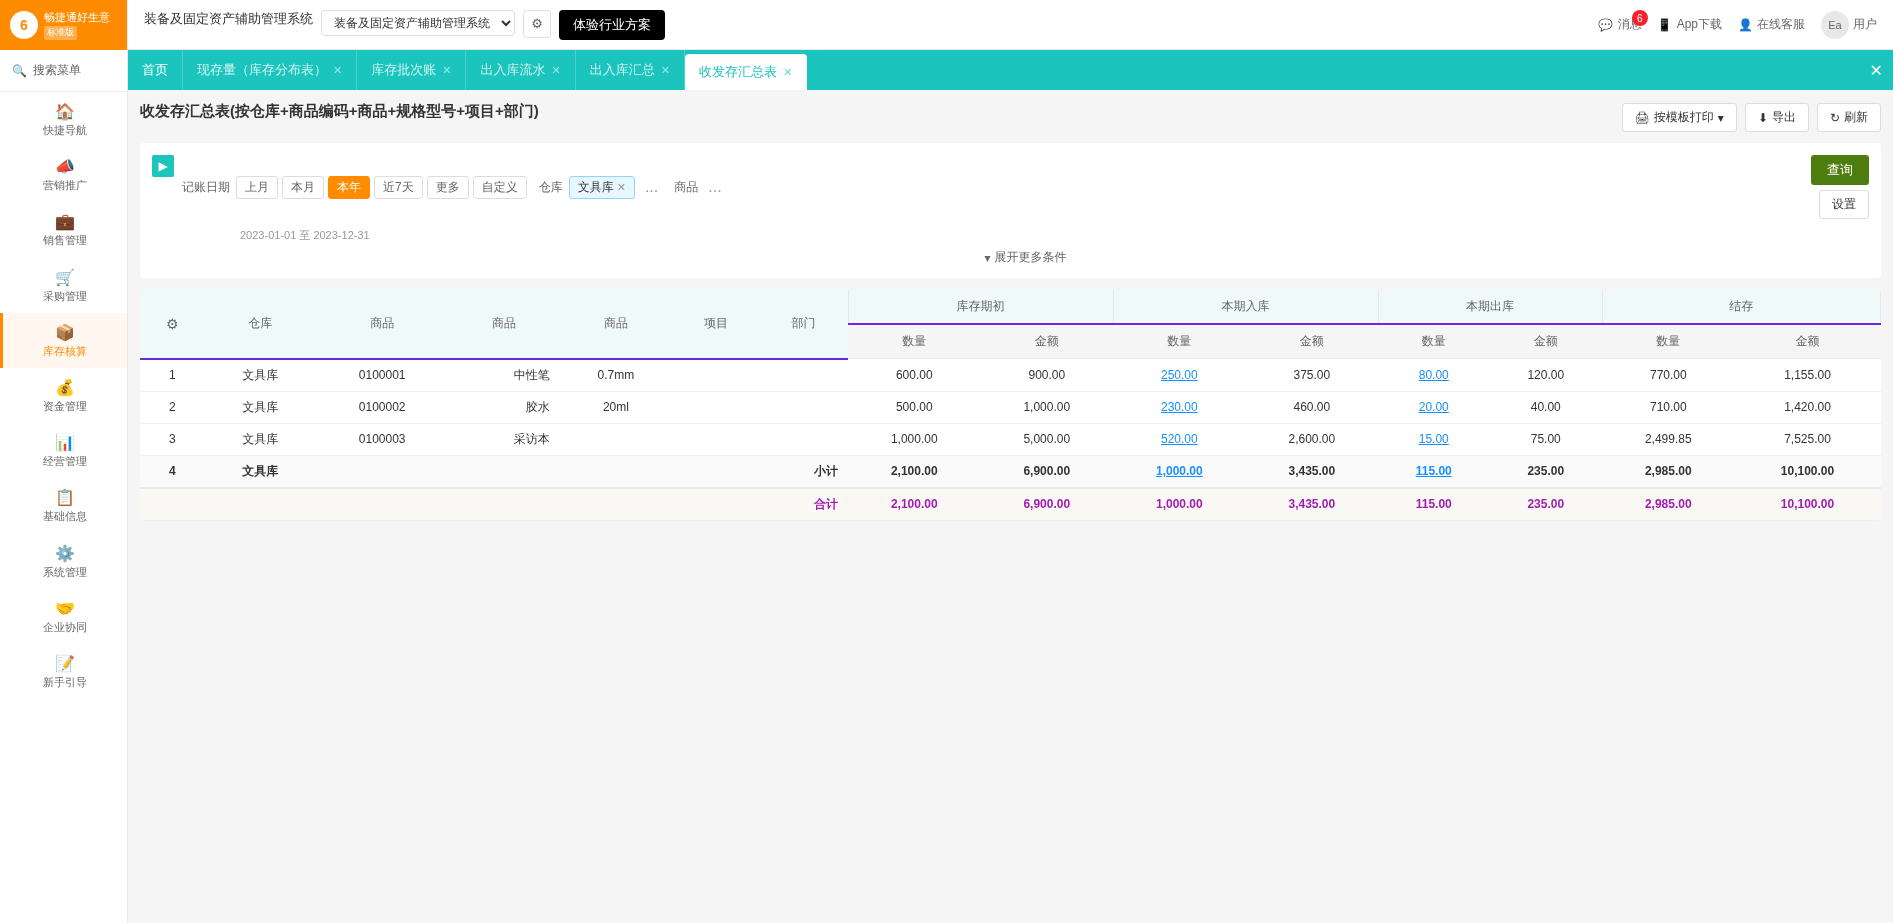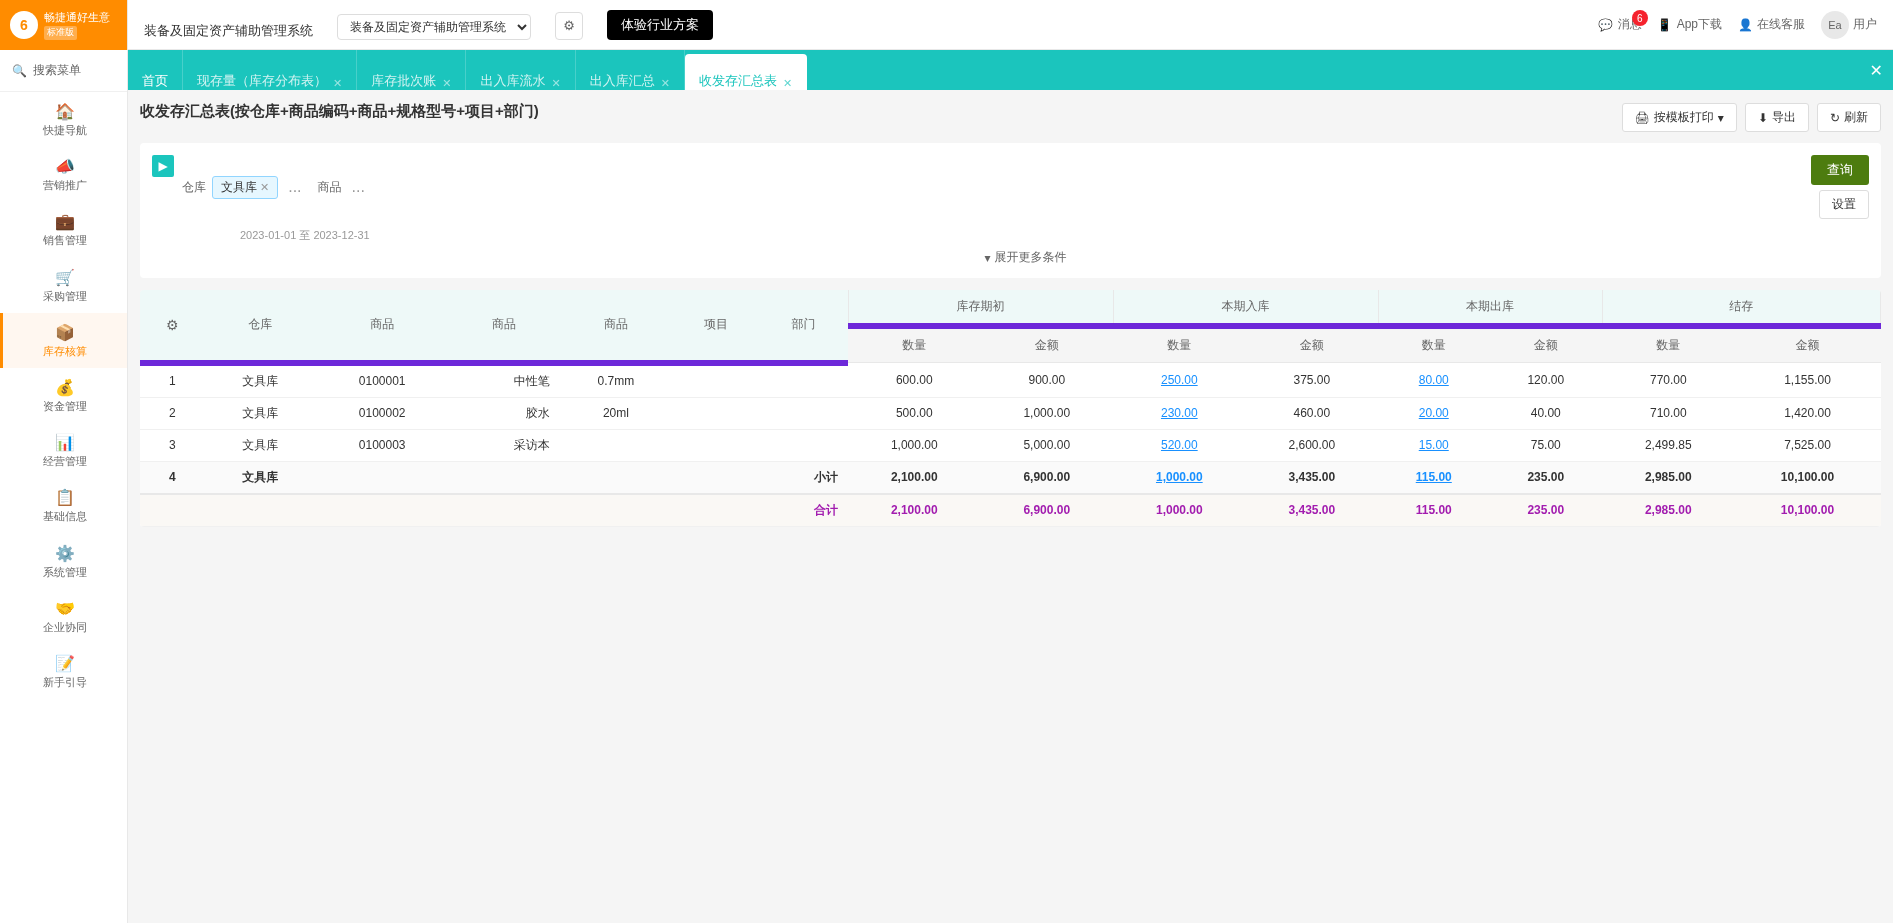--- a/index.html
+++ b/index.html
@@ -17,33 +17,33 @@
     .sidebar-item { display: flex; flex-direction: column; align-items: center; padding: 10px 6px; cursor: pointer; color: #666; font-size: 11px; gap: 3px; border-left: 3px solid transparent; }
     .sidebar-item.active { background: #fff7f0; color: #ff8c00; border-left-color: #ff8c00; }
     .sidebar-item-icon { font-size: 16px; }
     .sidebar-item-label { text-align: center; line-height: 1.2; }
 
     
     .main { flex: 1; display: flex; flex-direction: column; overflow: hidden; }
 
     
     .topbar { height: 50px; background: #fff; border-bottom: 1px solid #e8e8e8; display: flex; align-items: center; justify-content: space-between; padding: 0 16px; flex-shrink: 0; }
-    .topbar-left { display: flex; align-items: flex-end; gap: 24px; }
+    .topbar-left { display: flex; align-items: flex-start; gap: 8px; }
     .topbar-title { color: #333; font-size: 13px; }
     .topbar-select { border: 1px solid #ddd; border-radius: 4px; padding: 4px 8px; font-size: 12px; color: #333; background: #fff; cursor: pointer; }
     .topbar-settings { width: 28px; height: 28px; border: 1px solid #ddd; border-radius: 4px; display: flex; align-items: center; justify-content: center; cursor: pointer; color: #666; }
     .topbar-trial-btn { background: #000000; color: #fff; border: none; border-radius: 4px; padding: 6px 14px; font-size: 13px; cursor: pointer; }
     .topbar-right { display: flex; align-items: center; gap: 16px; color: #666; font-size: 12px; }
     .topbar-right-item { display: flex; align-items: center; gap: 4px; cursor: pointer; position: relative; }
     .badge { background: #f5222d; color: #fff; border-radius: 50%; width: 16px; height: 16px; font-size: 10px; display: flex; align-items: center; justify-content: center; position: absolute; top: -6px; right: -6px; }
     .user-avatar { width: 28px; height: 28px; background: #e8e8e8; border-radius: 50%; display: flex; align-items: center; justify-content: center; font-size: 11px; color: #666; }
 
     
     .tabbar { height: 40px; background: #1bc5bd; display: flex; align-items: center; padding: 0; flex-shrink: 0; position: relative; }
-    .tab { height: 40px; display: flex; align-items: flex-end; padding: 0 14px; font-size: 13px; cursor: pointer; color: rgba(255,255,255,0.8); gap: 6px; border-right: 1px solid rgba(255,255,255,0.2); white-space: nowrap; }
+    .tab { height: 40px; display: flex; align-items: center; padding: 0 14px; font-size: 13px; cursor: pointer; color: rgba(255,255,255,0.8); gap: 6px; border-right: 1px solid rgba(255,255,255,0.2); white-space: nowrap; }
     .tab.active { background: #fff; color: #1bc5bd; border-radius: 4px 4px 0 0; margin-top: 4px; height: 36px; }
     .tab-close { font-size: 11px; opacity: 0.7; cursor: pointer; }
     .tab-main { color: #fff; font-weight: normal; }
     .tabbar-close-all { position: absolute; right: 0; color: #fff; padding: 0 10px; cursor: pointer; font-size: 16px; }
 
     
     .page { flex: 1; background: #f5f5f5; overflow-y: auto; padding: 12px; }
     .page-title { font-size: 15px; color: #333; margin-bottom: 12px; }
 
     
@@ -70,21 +70,21 @@
     .link-text { color: #1890ff; text-decoration: underline; cursor: pointer; }
     .settings-icon { color: #666; font-size: 14px; cursor: pointer; }
 
     
     .table-footer { background: #faf8f5; border-top: 2px solid #e8e8e8; }
     .table-footer td { font-weight: bold; color: #a21caf; }
     .action-btn { border: 1px solid #ddd; background: #fff; border-radius: 3px; padding: 5px 12px; font-size: 12px; cursor: pointer; color: #333; display: flex; align-items: center; gap: 4px; }
     .query-btn { background: #4d7c0f; border: none; color: #fff; border-radius: 3px; padding: 6px 16px; font-size: 13px; cursor: pointer; }
     .settings-btn { border: 1px solid #ddd; background: #fff; border-radius: 3px; padding: 5px 12px; font-size: 12px; cursor: pointer; color: #333; }
     .group-header { border-left: 1px solid #e8e8e8; border-right: 1px solid #e8e8e8; }
-    thead .group-row th { background: #eef9f8; border-bottom: 6px solid #6d28d9; }
+    thead .group-row th { background: #eef9f8; border-bottom: 2px solid #6d28d9; }
     thead .sub-row th { background: #f5f5f5; }
     .page-header-row { display: flex; align-items: center; justify-content: space-between; margin-bottom: 10px; }
     .page-actions { display: flex; gap: 8px; align-items: center; }
     .collapse-arrow { width: 22px; height: 22px; background: #1bc5bd; border-radius: 2px; display: flex; align-items: center; justify-content: center; cursor: pointer; color: #fff; font-size: 12px; flex-shrink: 0; }
     .filter-item { display: flex; align-items: center; gap: 6px; }
   </style>
 </head>
 <body>
 
 <div class="sidebar">
@@ -232,20 +232,31 @@
     </div>
 
     <div class="filter-section">
       <div style="display:flex; align-items:flex-start; gap:8px;">
         <div class="collapse-arrow">▶</div>
         <div style="flex:1;">
 
           <div style="display:flex; align-items:center; justify-content:space-between; gap:10px; margin-bottom:8px;">
             <div style="display:flex; align-items:center; gap:12px; flex-wrap:wrap;">
 
+              <div class="filter-item">
+                <span class="filter-label">记账日期</span>
+                <div class="filter-date-group">
+                  <button class="filter-date-btn">上月</button>
+                  <button class="filter-date-btn">本月</button>
+                  <button class="filter-date-btn active">本年</button>
+                  <button class="filter-date-btn">近7天</button>
+                  <button class="filter-date-btn">更多</button>
+                  <button class="filter-date-btn">自定义</button>
+                </div>
+              </div>
 
               <div class="filter-item">
                 <span class="filter-label">仓库</span>
                 <div class="filter-tag">
                   <span>文具库</span>
                   <span class="filter-tag-close">✕</span>
                 </div>
                 <span class="filter-dots">...</span>
               </div>
 

